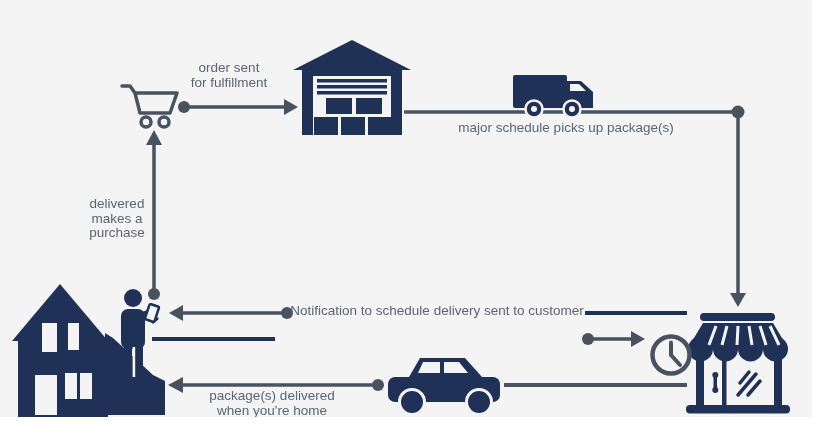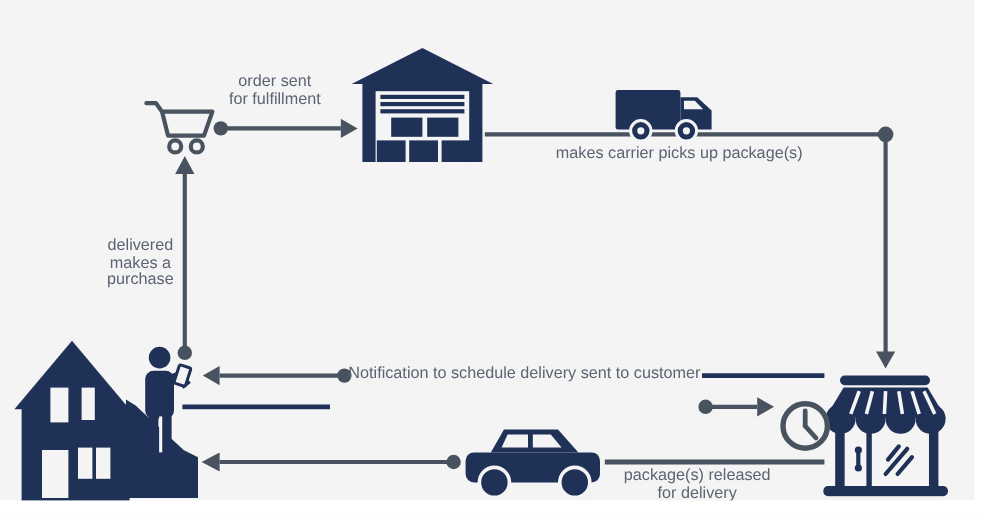--- a/index.html
+++ b/index.html
@@ -173,23 +173,23 @@
     <path class="fn" d="M26,24 L37,5 H82 L99,24 Z"></path>
     <polygon class="fb" points="40,9 57,9 57,20 35,20"></polygon>
     <polygon class="fb" points="61,9 76,9 85,20 61,20"></polygon>
     <rect class="fn" x="5" y="24" width="112" height="25" rx="7"></rect>
     <circle class="fn ow" cx="29" cy="49" r="12.5" style="stroke-width:3"></circle>
     <circle class="fn ow" cx="96" cy="49" r="12.5" style="stroke-width:3"></circle>
   </svg>
 
   <div class="label" style="left:229px;top:61px">order sent
 for fulfillment</div>
-  <div class="label" style="left:566px;top:121px">makes carrier picks up package(s)</div>
+  <div class="label" style="left:566px;top:121px">major schedule picks up package(s)</div>
   <div class="label" style="left:117px;top:197px">delivered
 makes a
 purchase</div>
   <div class="label" style="left:437px;top:304px">Notification to schedule delivery sent to customer</div>
-  <div class="label" style="left:581px;top:389px">package(s) released
-for delivery</div>
+  <div class="label" style="left:272px;top:389px">package(s) delivered
+when you're home</div>
 
   <div class="edge-right"></div>
   <div class="edge-bottom"></div>
 </div>
 
 </body></html>

